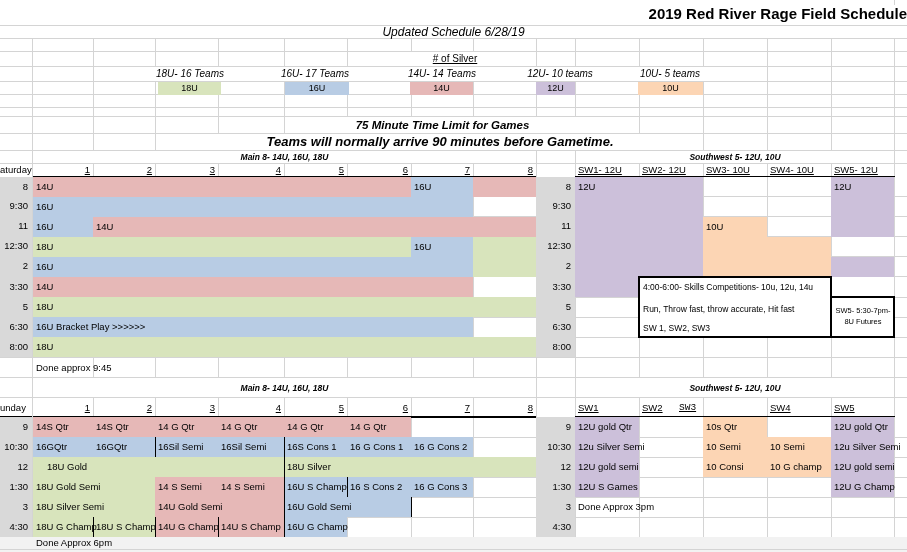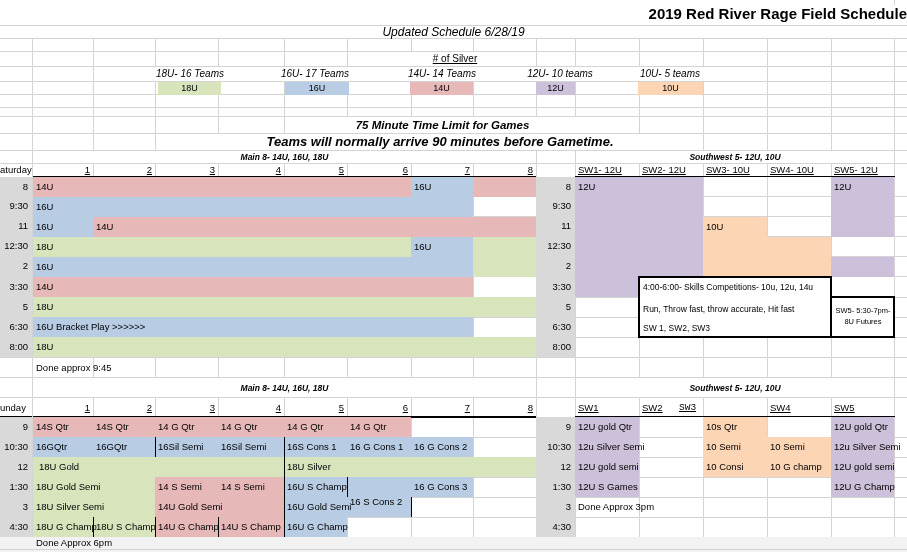--- a/index.html
+++ b/index.html
@@ -245,34 +245,34 @@
 <div class="cell c16" style="left:33px;top:437px;width:440px;height:20px;"></div>
 <div class="cell" style="left:33px;top:437px;width:60px;">16GQtr</div>
 <div class="cell" style="left:93px;top:437px;width:62px;">16GQtr</div>
 <div class="cell" style="left:155px;top:437px;width:63px;">16Sil Semi</div>
 <div class="cell" style="left:218px;top:437px;width:66px;">16Sil Semi</div>
 <div class="cell" style="left:284px;top:437px;width:63px;">16S Cons 1</div>
 <div class="cell" style="left:347px;top:437px;width:64px;">16 G Cons 1</div>
 <div class="cell" style="left:411px;top:437px;width:62px;">16 G Cons 2</div>
 
 <div class="cell c18" style="left:33px;top:457px;width:503px;height:20px;"></div>
-<div class="cell" style="left:36px;top:457px;width:250px;">18U Gold</div>
+<div class="cell" style="left:44px;top:457px;width:250px;">18U Gold</div>
 <div class="cell" style="left:284px;top:457px;width:250px;">18U Silver</div>
 
 <div class="cell c18" style="left:33px;top:477px;width:122px;height:60px;"></div>
 <div class="cell c14" style="left:155px;top:477px;width:129px;height:60px;"></div>
 <div class="cell c16" style="left:284px;top:477px;width:189px;height:20px;"></div>
 <div class="cell c16" style="left:284px;top:497px;width:127px;height:20px;"></div>
 <div class="cell c16" style="left:284px;top:517px;width:63px;height:20px;"></div>
 
 <div class="cell" style="left:33px;top:477px;width:120px;">18U Gold Semi</div>
 <div class="cell" style="left:155px;top:477px;width:63px;">14 S Semi</div>
 <div class="cell" style="left:218px;top:477px;width:66px;">14 S Semi</div>
 <div class="cell" style="left:284px;top:477px;width:63px;">16U S Champ</div>
-<div class="cell" style="left:347px;top:477px;width:64px;margin-top:15px;">16 S Cons 2</div>
+<div class="cell" style="left:347px;top:477px;width:64px;">16 S Cons 2</div>
 <div class="cell" style="left:411px;top:477px;width:62px;">16 G Cons 3</div>
 
 <div class="cell" style="left:33px;top:497px;width:120px;">18U Silver Semi</div>
 <div class="cell" style="left:155px;top:497px;width:127px;">14U Gold Semi</div>
 <div class="cell" style="left:284px;top:497px;width:127px;">16U Gold Semi</div>
 
 <div class="cell" style="left:33px;top:517px;width:60px;">18U G Champ</div>
 <div class="cell" style="left:93px;top:517px;width:62px;">18U S Champ</div>
 <div class="cell" style="left:155px;top:517px;width:63px;">14U G Champ</div>
 <div class="cell" style="left:218px;top:517px;width:66px;">14U S Champ</div>

